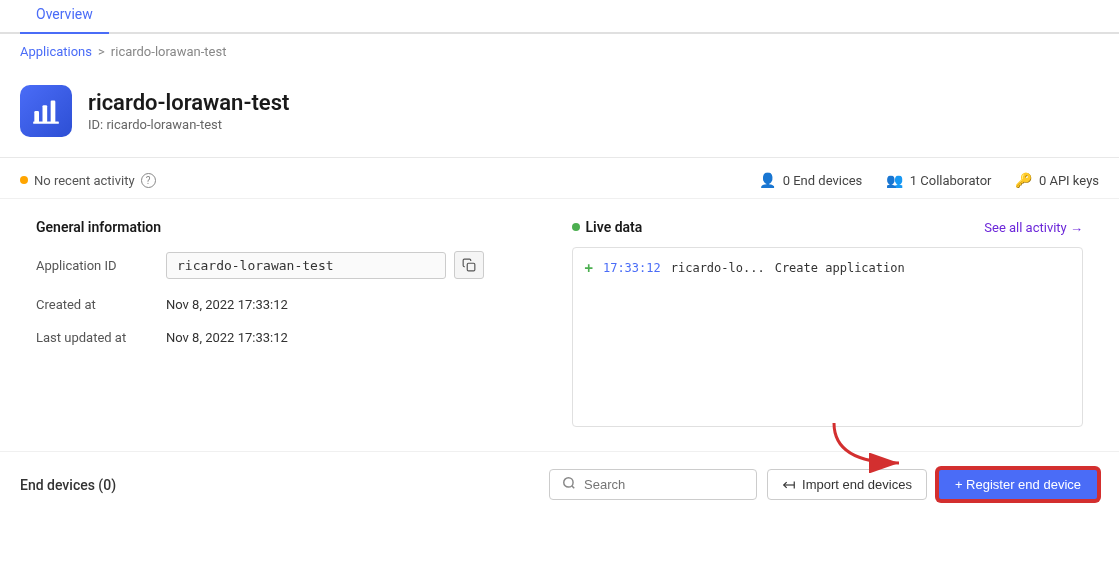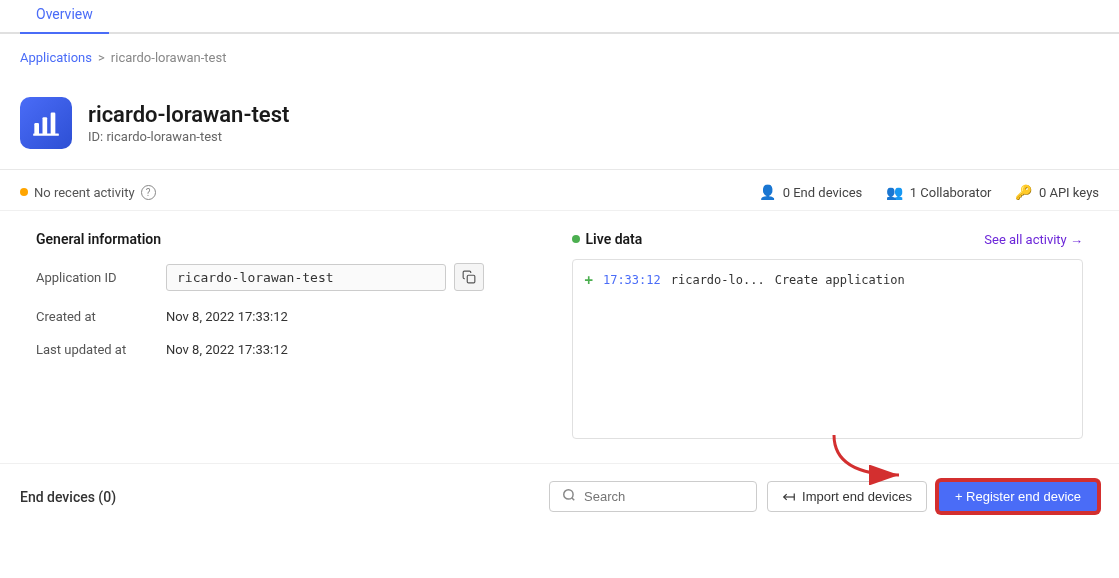--- a/index.html
+++ b/index.html
@@ -20,21 +20,21 @@
       align-items: flex-end;
     }
     .tab-active {
       color: #4a6cf7;
       border-bottom: 2px solid #4a6cf7;
       padding: 10px 16px;
       font-size: 14px;
       margin-bottom: -2px;
     }
     .breadcrumb {
-      padding: 16px 20px;
+      padding: 10px 20px;
       font-size: 13px;
       color: #666;
       display: flex;
       align-items: flex-end;
       gap: 6px;
     }
     .breadcrumb a {
       color: #4a6cf7;
       text-decoration: none;
     }

